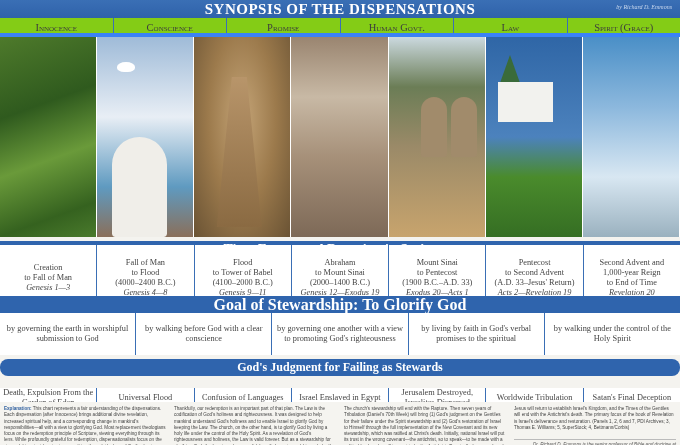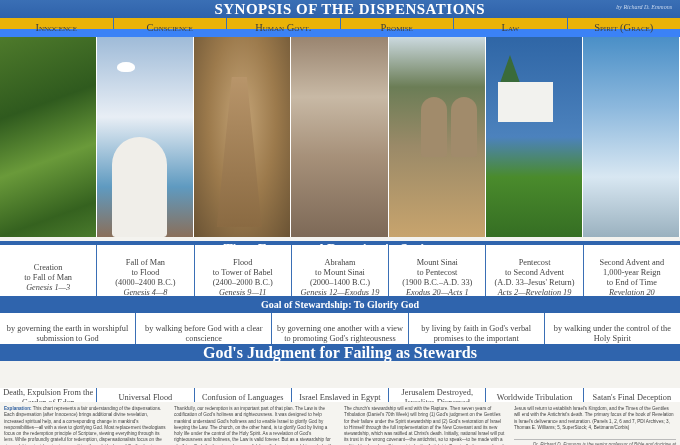--- a/index.html
+++ b/index.html
@@ -4,30 +4,30 @@
 <style>
   * { box-sizing: border-box; margin: 0; padding: 0; }
   html, body { width: 680px; height: 445px; background: #f4f3ef; overflow: hidden; }
   body { font-family: "Liberation Serif", "DejaVu Serif", serif; color: #333; position: relative; }
 
   .title-bar {
     position: absolute; left: 0; top: 0; width: 680px; height: 18px;
     background: linear-gradient(#3a6fb5, #2f62aa);
   }
   .title-bar .title {
-    position: absolute; left: 195px; top: 0px; width: 290px; text-align: right;
+    position: absolute; left: 195px; top: 0px; width: 290px; text-align: center;
     color: #fff; font-size: 15px; font-weight: bold; letter-spacing: 0.5px; line-height: 18px;
   }
   .title-bar .byline {
     position: absolute; right: 8px; top: 4px; color: #c9d8ee; font-size: 6px; font-style: italic;
   }
 
   .headers {
     position: absolute; left: 0; top: 18px; width: 680px; height: 19px;
-    background: #eab308; border-bottom: 8px solid #3b82f6; display: flex;
+    background: #84cc16; border-bottom: 4px solid #3b82f6; display: flex;
   }
   .headers .h {
     flex: 1; text-align: center; font-variant: small-caps; font-size: 10.5px; color: #3d3d3d;
     line-height: 19px; border-right: 1px solid #3a6fb5;
   }
   .headers .h:last-child { border-right: none; }
 
   .images { position: absolute; left: 0; top: 37px; width: 680px; height: 200px; display: flex; }
   .images .img { flex: 1; height: 100%; border-right: 1px solid #fff; position: relative; overflow: hidden; }
   .img-innocence { background: linear-gradient(160deg, #4e7a2b 0%, #2f5a1e 35%, #6a9a3a 60%, #35621f 85%, #4a7a2c 100%); }
@@ -45,22 +45,22 @@
   .church-roof { position: absolute; left: 14px; top: 18px; width: 0; height: 0; border-left: 10px solid transparent; border-right: 10px solid transparent; border-bottom: 28px solid #3a6b3a; }
   .dove { position: absolute; left: 20px; top: 25px; width: 18px; height: 10px; background: #fff; border-radius: 50% 50% 40% 40%; }
   .figure { position: absolute; left: 15px; top: 100px; width: 55px; height: 100px; background: #f0eee9; border-radius: 30px 30px 4px 4px; }
   .tower { position: absolute; left: 20px; top: 40px; width: 50px; height: 150px; background: linear-gradient(#b8956a, #8a6a42); clip-path: polygon(35% 0, 65% 0, 95% 100%, 5% 100%); }
 
   .band {
     position: absolute; left: 0; width: 680px; height: 17px; background: #2f64ad;
     color: #fff; text-align: center; font-weight: bold; line-height: 17px;
   }
   .band.b1 { top: 241px; font-size: 14px; }
-  .band.b2 { top: 296px; font-size: 10px; }
-  .band.b3 { top: 344px; font-size: 16px; }
+  .band.b2 { top: 296px; font-size: 16px; }
+  .band.b3 { top: 359px; font-size: 12px; border-radius: 8px; }
 
   .row { position: absolute; left: 0; width: 680px; display: flex; background: #fff; }
   .row .cell {
     flex: 1; border-right: 1px solid #3a6fb5; text-align: center; font-size: 8.3px; line-height: 10px;
     display: flex; flex-direction: column; justify-content: center; align-items: center; color: #444; padding: 0 3px;
   }
   .row .cell:last-child { border-right: none; }
   .row.r1 { top: 245px; height: 65px; }
   .row.r2 { top: 313px; height: 42px; justify-content: flex-end; }
   .row.r3 { top: 388px; height: 20px; font-size: 8.5px; }
@@ -75,22 +75,22 @@
 <body>
 
 <div class="title-bar">
   <div class="title">SYNOPSIS OF THE DISPENSATIONS</div>
   <div class="byline">by Richard D. Emmons</div>
 </div>
 
 <div class="headers">
   <div class="h">Innocence</div>
   <div class="h">Conscience</div>
+  <div class="h">Promise</div>
   <div class="h">Human Govt.</div>
-  <div class="h">Promise</div>
   <div class="h">Law</div>
   <div class="h">Spirit (Grace)</div>
 </div>
 
 <div class="images">
   <div class="img img-innocence"></div>
   <div class="img img-conscience">
     <div class="dove"></div>
     <div class="figure"></div>
   </div>
@@ -120,21 +120,21 @@
   </div>
   <div class="cell">
     <span>Fall of Man</span>
     <span>to Flood</span>
     <span>(4000–2400 B.C.)</span>
     <span class="ref">Genesis 4—8</span>
   </div>
   <div class="cell">
     <span>Flood</span>
     <span>to Tower of Babel</span>
-    <span>(2400–2000 B.C.)</span>
+    <span>(4100–2000 B.C.)</span>
     <span class="ref">Genesis 9—11</span>
   </div>
   <div class="cell">
     <span>Abraham</span>
     <span>to Mount Sinai</span>
     <span>(2000–1400 B.C.)</span>
     <span class="ref">Genesis 12—Exodus 19</span>
   </div>
   <div class="cell">
     <span>Mount Sinai</span>
@@ -154,21 +154,21 @@
     <span>to End of Time</span>
     <span class="ref">Revelation 20</span>
   </div>
 </div>
 
 <div class="band b2">Goal of Stewardship: To Glorify God</div>
 <div class="row r2">
   <div class="cell">by governing the earth in worshipful submission to God</div>
   <div class="cell">by walking before God with a clear conscience</div>
   <div class="cell">by governing one another with a view to promoting God's righteousness</div>
-  <div class="cell">by living by faith in God's verbal promises to the important</div>
+  <div class="cell">by living by faith in God's verbal promises to the spiritual</div>
   <div class="cell">by walking under the control of the Holy Spirit</div>
 </div>
 
 <div class="band b3">God's Judgment for Failing as Stewards</div>
 <div class="row r3">
   <div class="cell">Death, Expulsion From the Garden of Eden</div>
   <div class="cell">Universal Flood</div>
   <div class="cell">Confusion of Languages</div>
   <div class="cell">Israel Enslaved in Egypt</div>
   <div class="cell">Jerusalem Destroyed, Israelites Dispersed</div>

